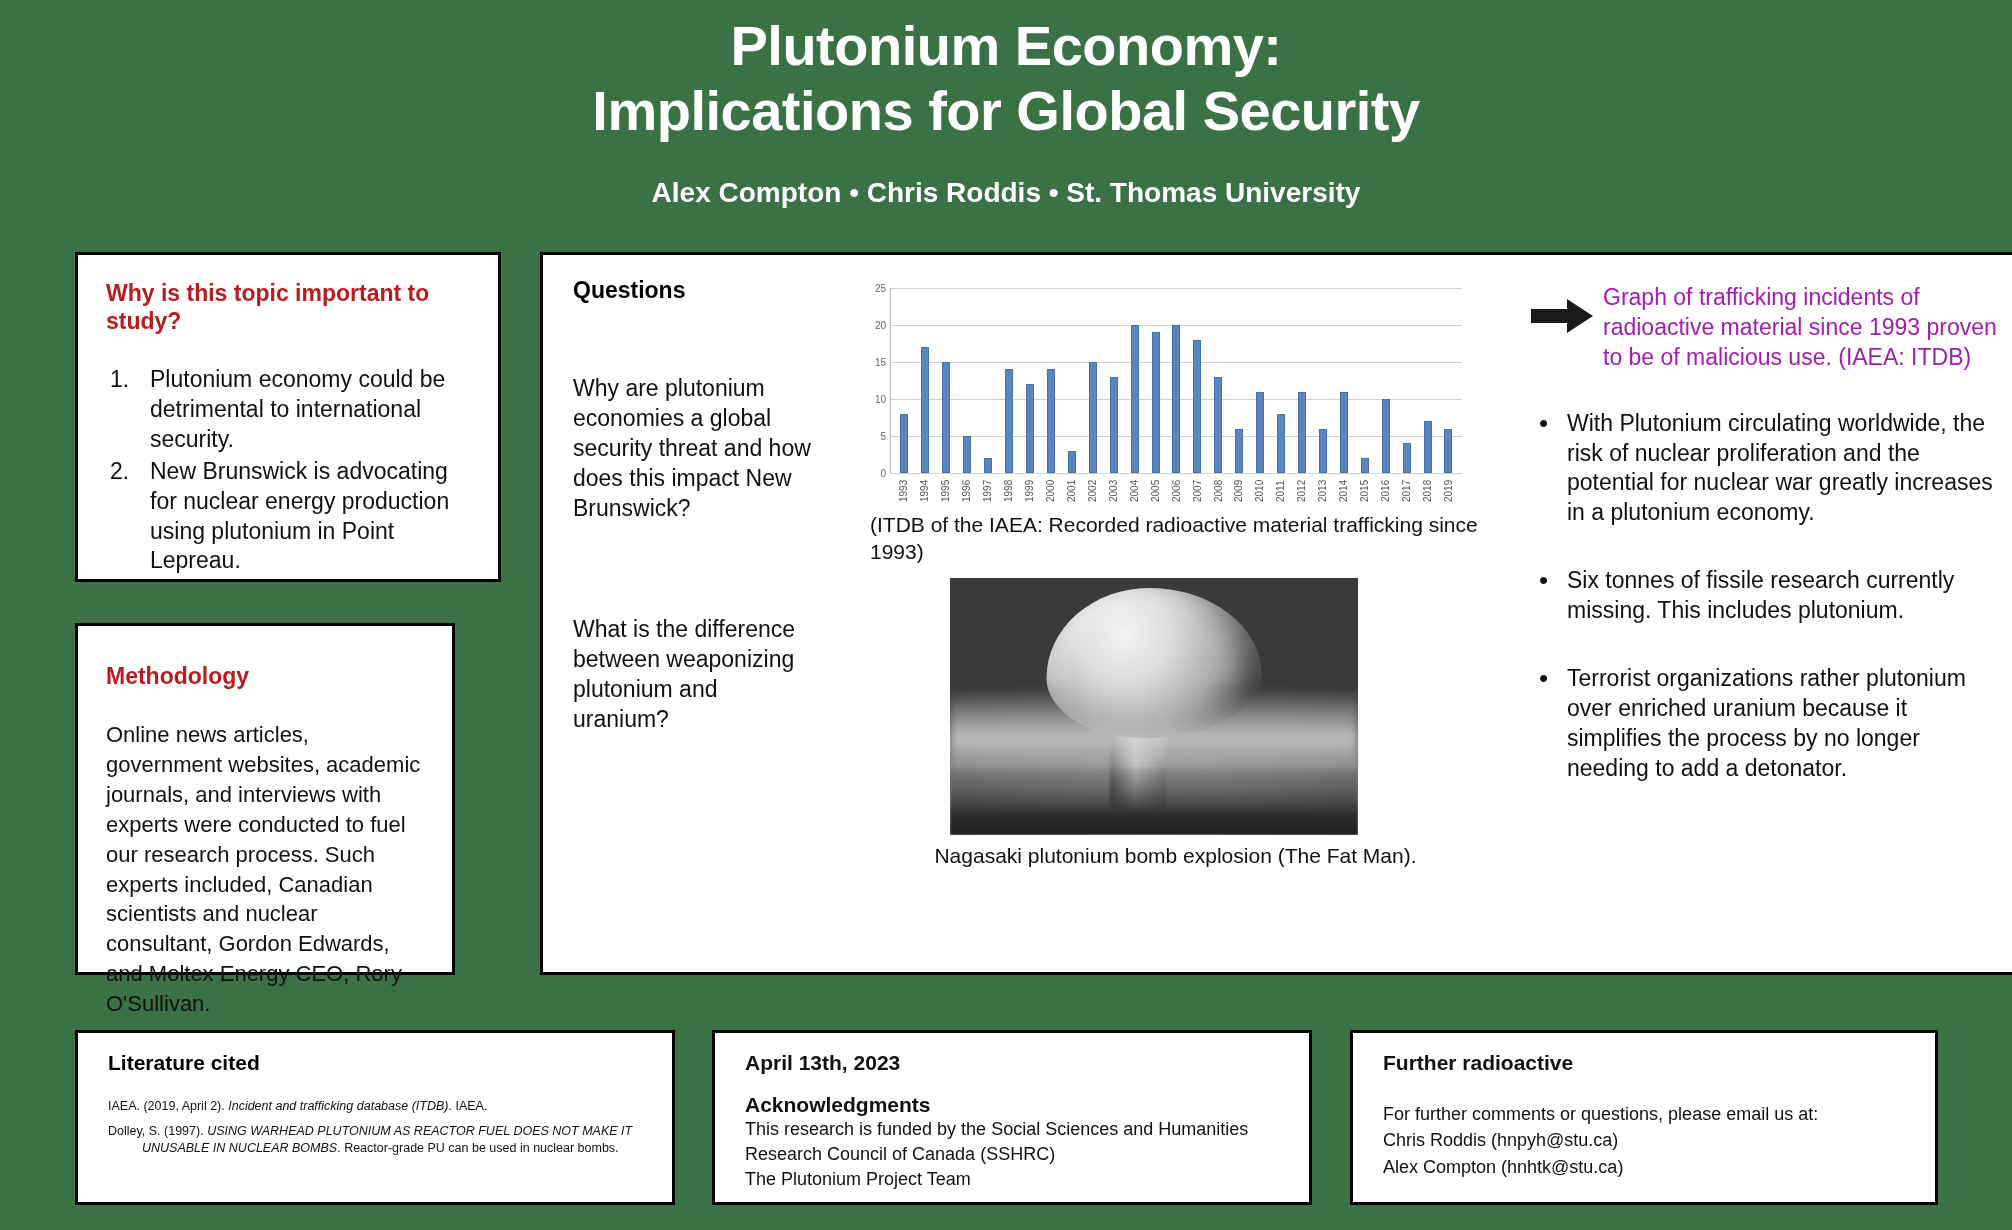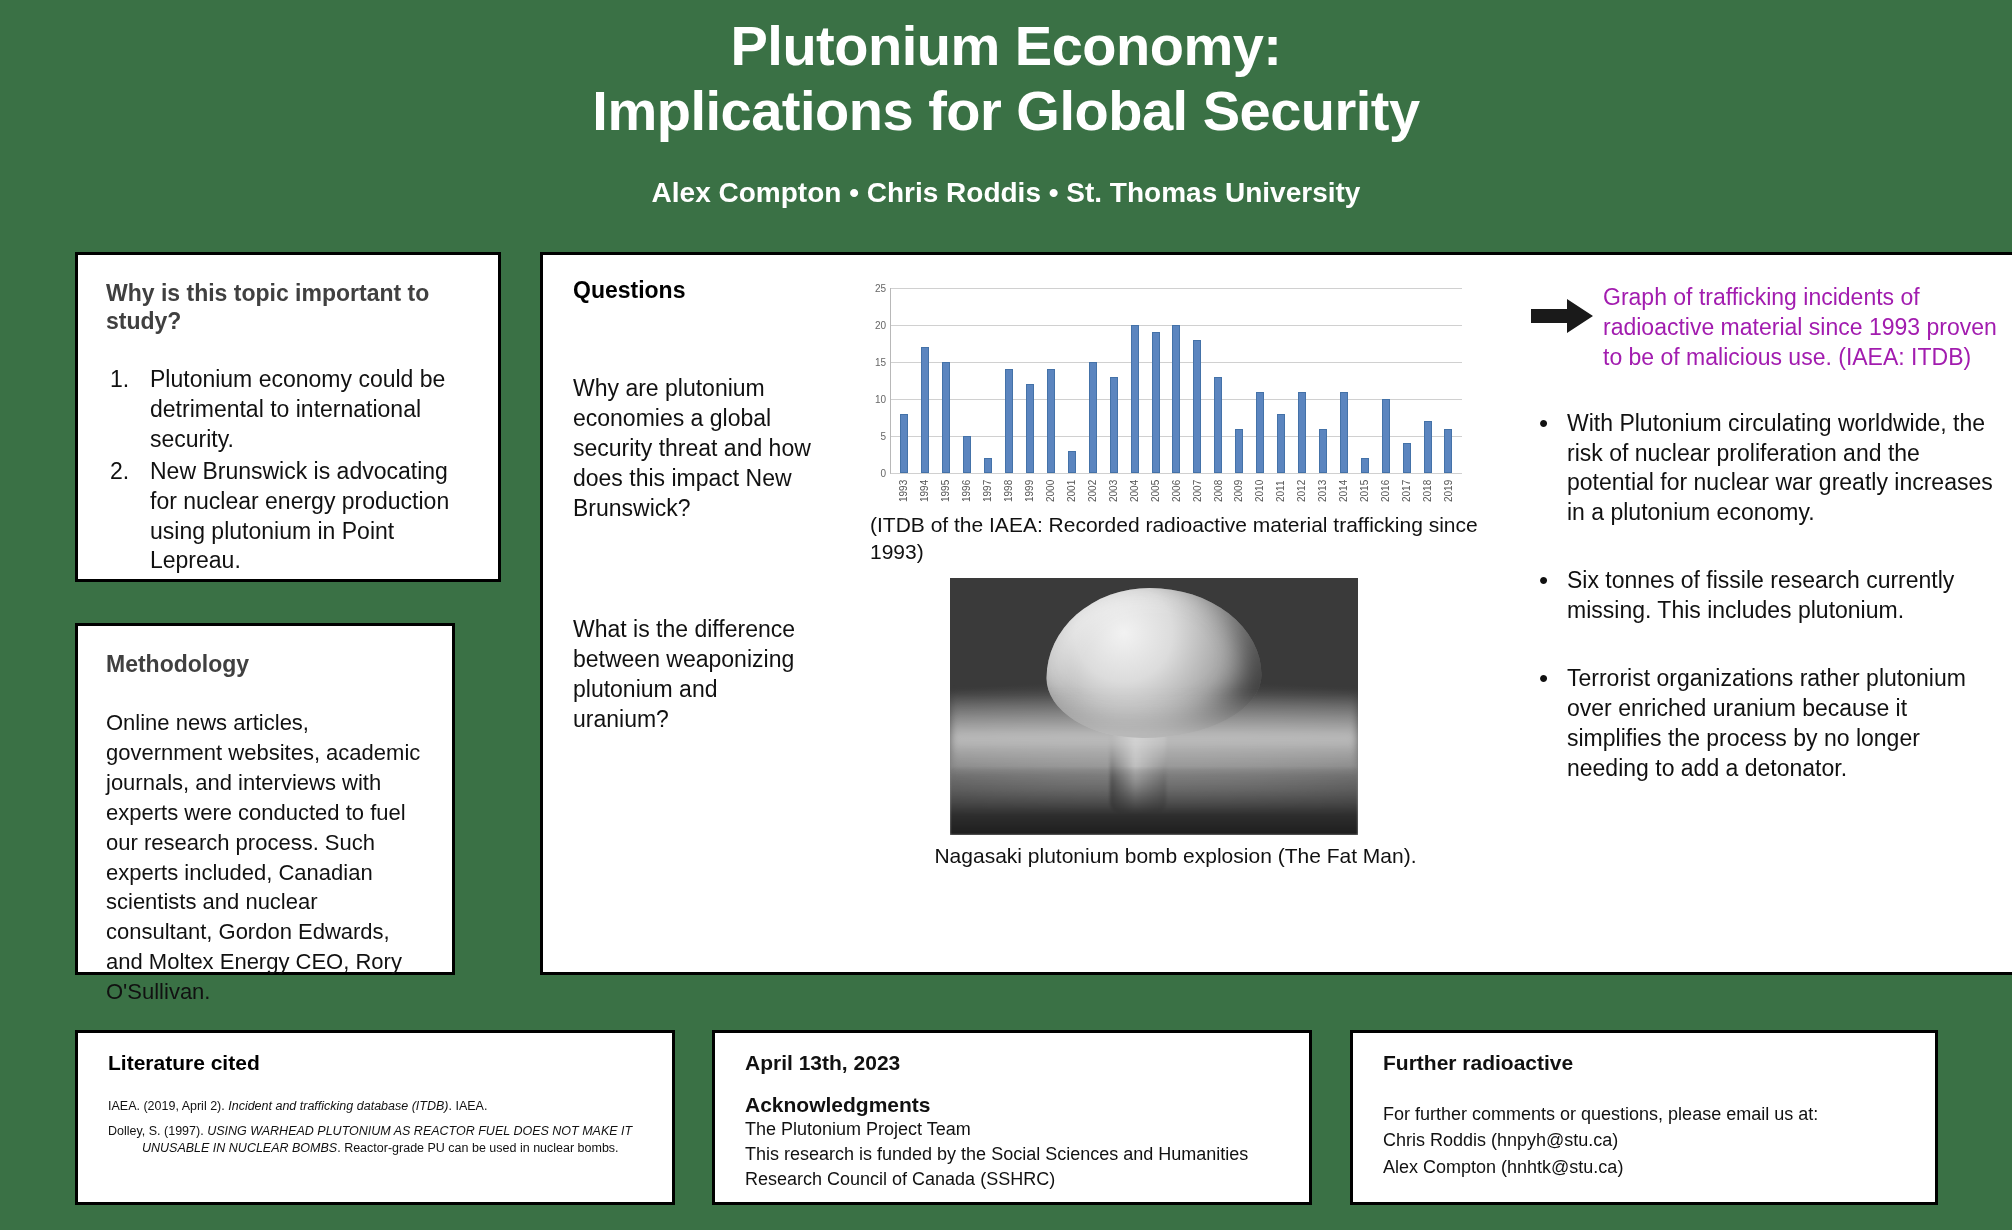--- a/index.html
+++ b/index.html
@@ -31,26 +31,26 @@
   
   .panel {
     position: absolute;
     background: #ffffff;
     border: 3px solid #000000;
   }
   .panel-head {
     font-size: 23px;
     font-weight: 700;
     line-height: 1.22;
-    color: #404040;
+    color: #b91c1c;
   }
 
   
   #box-importance { left: 75px; top: 252px; width: 426px; height: 330px; padding: 24px 26px 10px 28px; }
-  #box-method     { left: 75px; top: 623px; width: 380px; height: 352px; padding: 24px 26px 10px 28px; }
+  #box-method     { left: 75px; top: 623px; width: 380px; height: 352px; padding: 36px 26px 10px 28px; }
 
   .num-list { list-style: none; margin-top: 30px; }
   .num-list li {
     position: relative;
     font-size: 23px;
     line-height: 1.30;
     padding-left: 44px;
     margin-bottom: 2px;
     color: #111;
   }
@@ -517,22 +517,22 @@
       <span>IAEA. (2019, April 2). </span><span class="ital">Incident and trafficking database (ITDB)</span><span>. IAEA.</span>
     </div>
     <div class="ref hang">
       <span>Dolley, S. (1997). </span><span class="ital">USING WARHEAD PLUTONIUM AS REACTOR FUEL DOES NOT MAKE IT UNUSABLE IN NUCLEAR BOMBS</span><span>. Reactor-grade PU can be used in nuclear bombs.</span>
     </div>
   </div>
 
   <div class="panel" id="box-ack">
     <div class="date-line">April 13th, 2023</div>
     <div class="ack-head">Acknowledgments</div>
+    <div class="ack-line">This research is funded by the Social Sciences and Humanities Research Council of Canada (SSHRC)</div>
     <div class="ack-line">The Plutonium Project Team</div>
-    <div class="ack-line">This research is funded by the Social Sciences and Humanities Research Council of Canada (SSHRC)</div>
   </div>
 
   <div class="panel" id="box-info">
     <div class="info-head">Further radioactive</div>
     <div class="info-block">
       <div class="info-line">For further comments or questions, please email us at:</div>
       <div class="info-line">Chris Roddis (hnpyh@stu.ca)</div>
       <div class="info-line">Alex Compton (hnhtk@stu.ca)</div>
     </div>
   </div>

